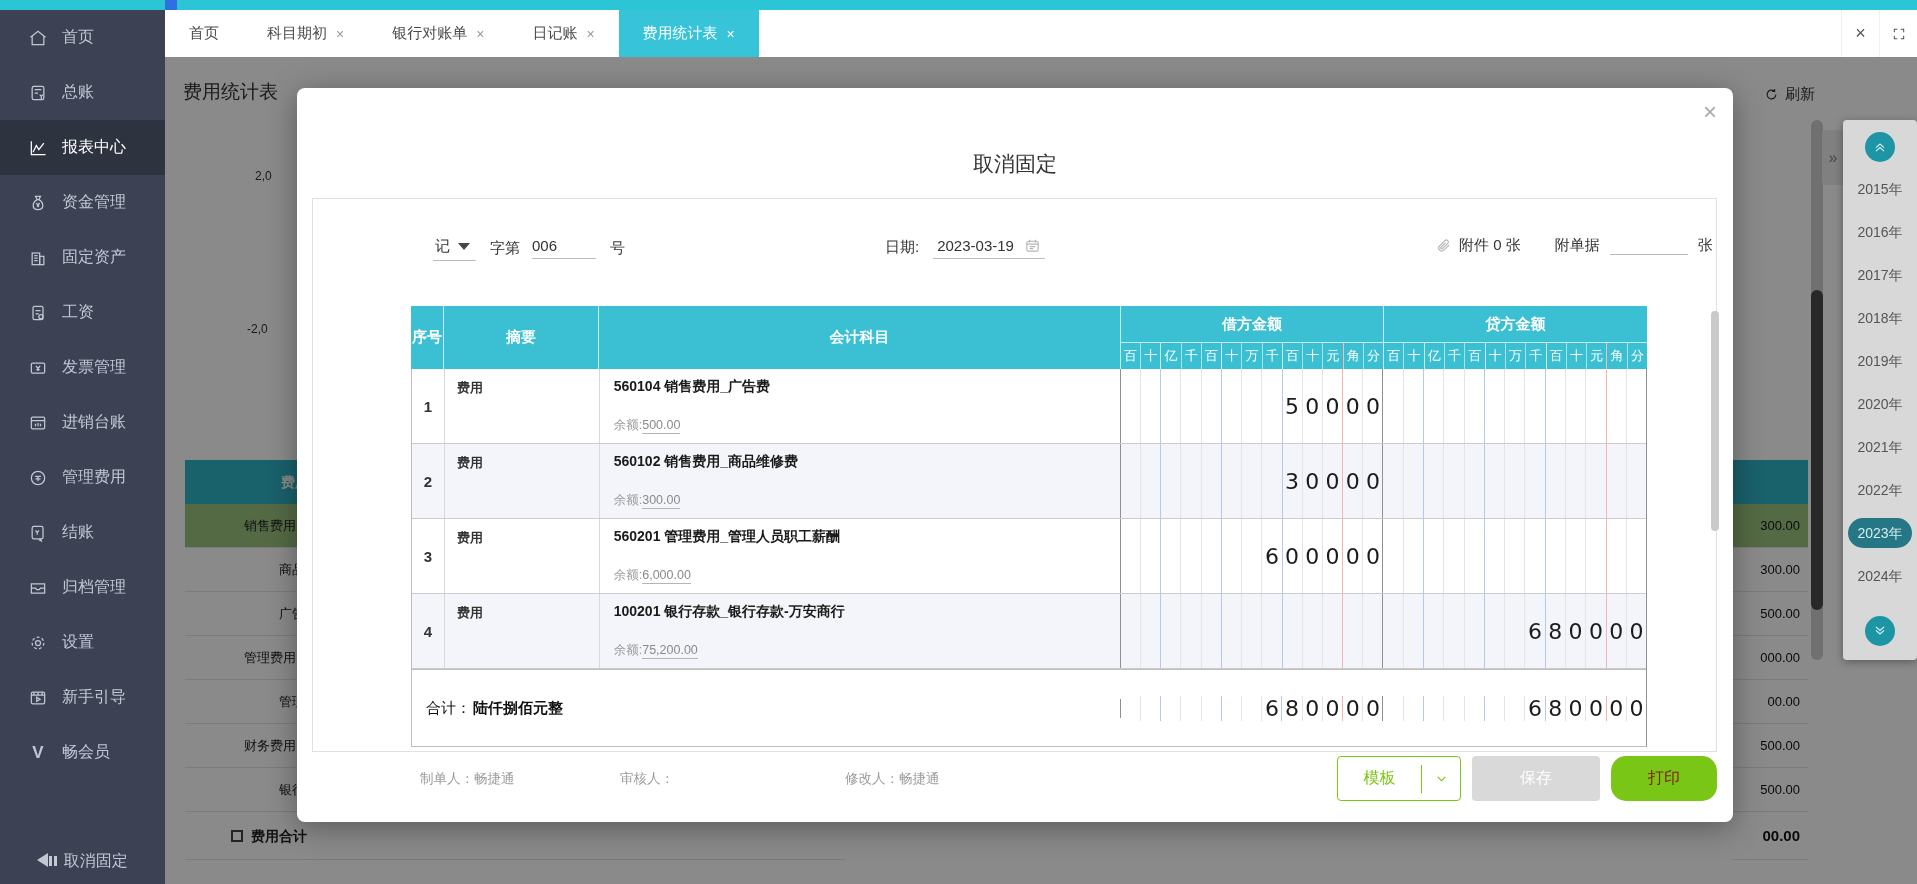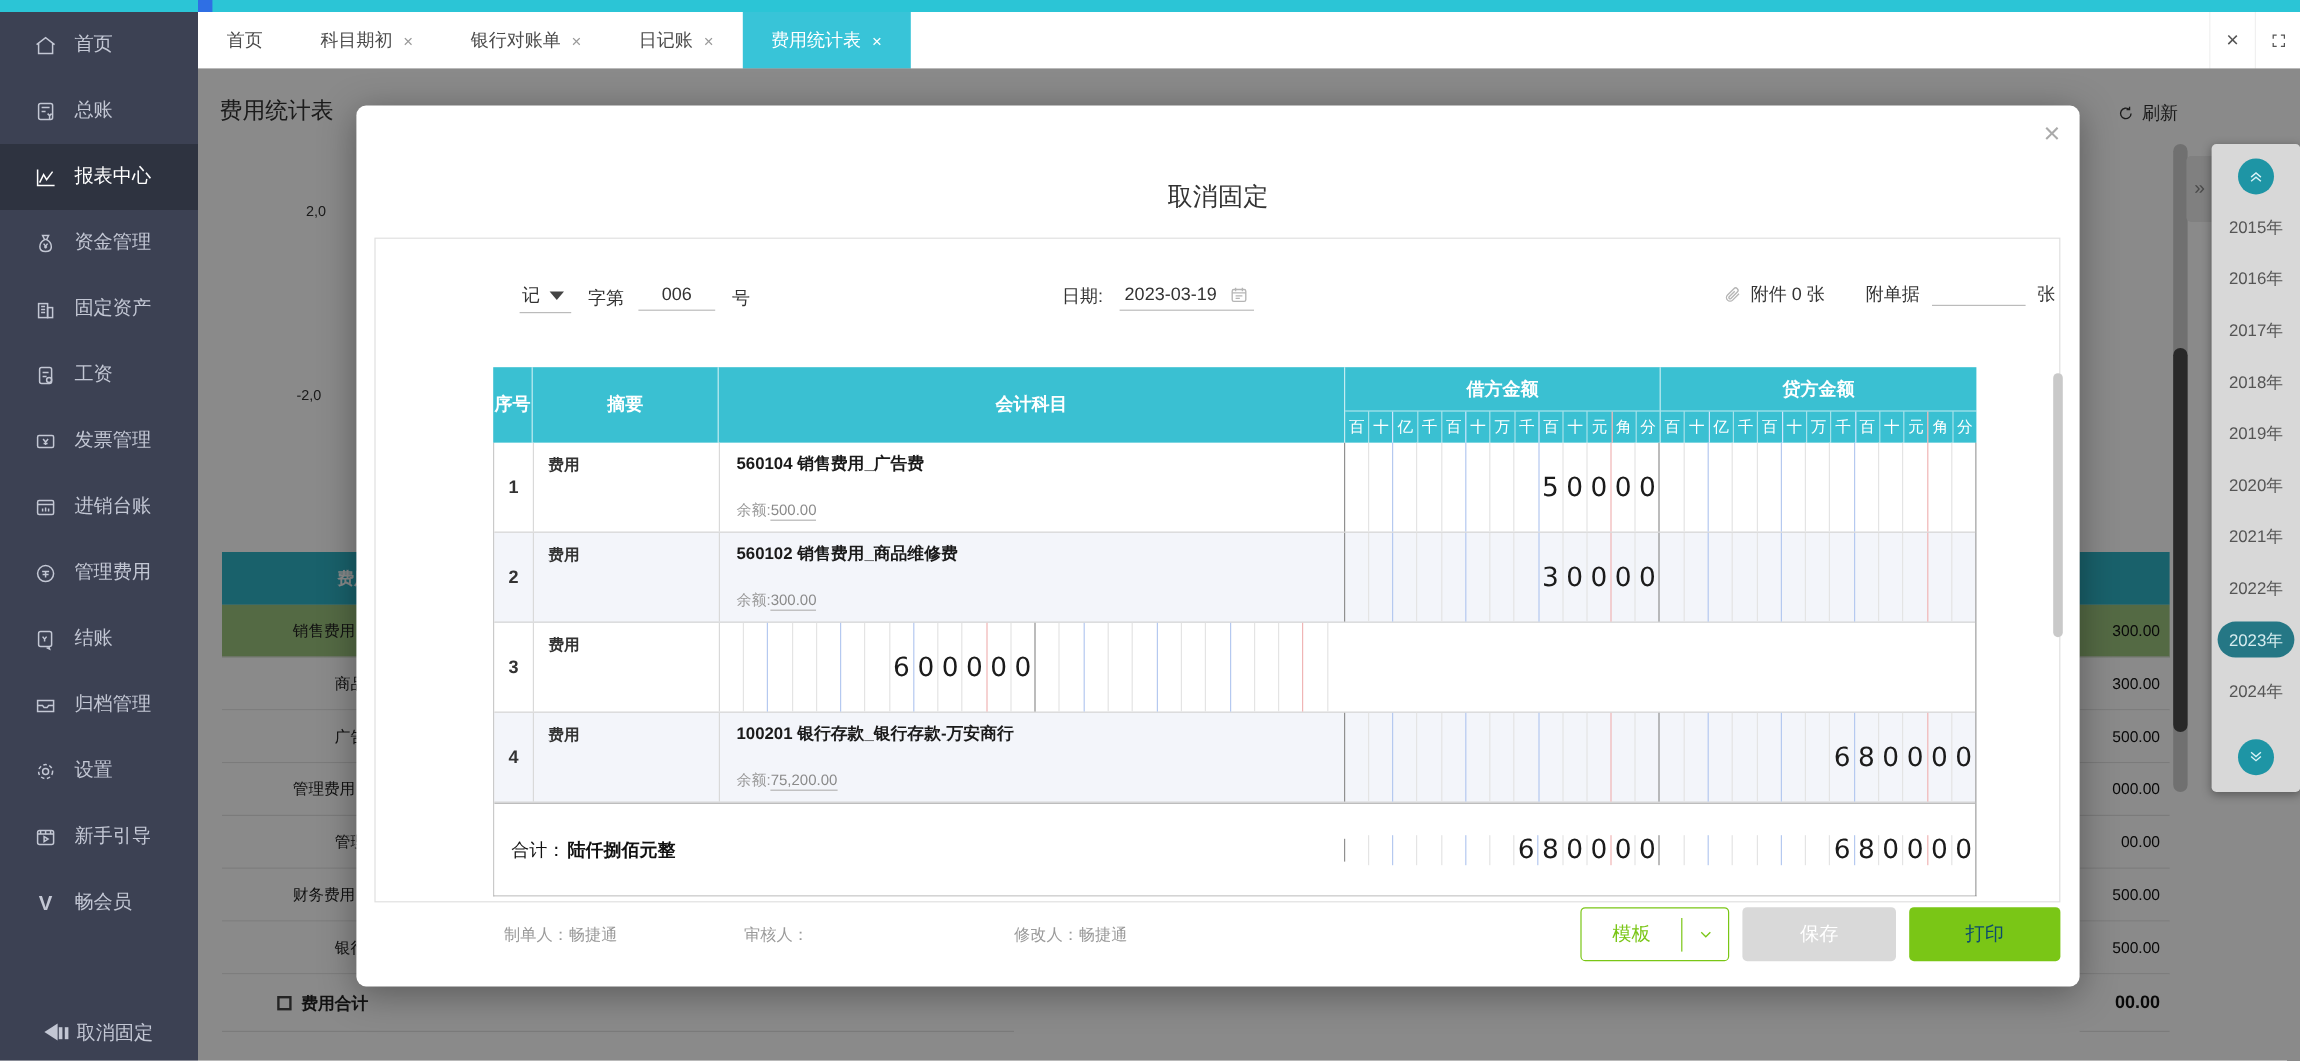--- a/index.html
+++ b/index.html
@@ -76,21 +76,21 @@
   .modal-close { position:absolute; right:16px; top:12px; font-size:24px; color:#aaa; cursor:pointer; line-height:1; }
   .modal-title { position:absolute; left:0; top:62px; width:100%; text-align:center; font-size:21px; color:#333; }
   .inner-box { position:absolute; left:15px; top:110px; width:1405px; height:554px; border:1px solid #e0e0e0; }
 
   
   .vhead { position:absolute; left:0; top:36px; width:100%; height:34px; font-size:15px; color:#333; }
   .vhead .grp { position:absolute; display:flex; align-items:center; }
   .u { border-bottom:1px solid #bbb; }
   .word-sel { display:inline-flex; align-items:center; gap:8px; padding:2px 6px 4px 2px; cursor:pointer;}
   .caret { width:0; height:0; border-left:6px solid transparent; border-right:6px solid transparent; border-top:7px solid #444; }
-  .vnum { display:inline-block; min-width:64px; text-align:center; padding-bottom:4px; cursor:text;}
+  .vnum { display:inline-block; min-width:64px; text-align:left; padding-bottom:4px; cursor:text;}
   .vdate { display:inline-flex; align-items:flex-end; gap:10px; padding:2px 4px 4px 4px; cursor:pointer;}
   .vdate svg, .clip svg { width:17px; height:17px; stroke:#b5b5b5; fill:none; stroke-width:1.6;}
   .blank-inp { display:inline-block; width:78px; height:20px; cursor:text;}
 
   
   .vtable { position:absolute; left:98px; top:107px; width:1236px; }
   .vt-header { display:flex; background:#3ac0d2; color:#fff; height:63px; }
   .hc { display:flex; align-items:center; justify-content:center; font-size:15px; font-weight:bold; border-right:1px solid rgba(255,255,255,.7); }
   .hc.xuhao { width:33px; } .hc.zhaiyao { width:155px; } .hc.kemu { width:522px; }
   .amt-h { width:263px; display:flex; flex-direction:column; border-right:1px solid rgba(255,255,255,.7);}
@@ -129,21 +129,21 @@
   .sig { position:absolute; top:14px; font-size:13.5px; color:#9a9a9a; }
   .sig.maker { left:123px; } .sig.auditor { left:323px; } .sig.modifier { left:548px; }
   .btns { position:absolute; right:16px; top:0; display:flex; gap:11px; }
   .btn { height:45px; display:flex; align-items:center; justify-content:center; font-size:16px; border-radius:4px; cursor:pointer; }
   .btn-template { width:124px; border:1px solid #7ac616; color:#7ac616; background:#fff; padding:0;}
   .btn-template .lbl { flex:1; text-align:center; }
   .btn-template .div { width:1px; height:28px; background:#7ac616; }
   .btn-template .chev { width:38px; display:flex; align-items:center; justify-content:center;}
   .btn-template svg { width:13px; height:13px; stroke:#7ac616; fill:none; stroke-width:2;}
   .btn-save { width:128px; background:#d9d9d9; color:#fff; }
-  .btn-print { width:126px; background:#7ac616; color:#0c4a6e; }
+  .btn-print { width:106px; background:#7ac616; color:#7f1d1d;border-radius:15px; }
 </style>
 </head>
 <body>
 
 <div class="app">
 
   <div class="topstrip">
       <div class="blue-seg"></div>
     </div>
 
@@ -513,20 +513,24 @@
                     <span class="c"></span>
                     <span class="c r"></span>
                     <span class="c"></span>
                   </div>
                 </div>
             </div>
 
             <div class="vrow">
               <div class="cell-no">3</div>
               <div class="cell-sum">费用</div>
+              <div class="cell-acc">
+                <div class="acc-main">560201 管理费用_管理人员职工薪酬</div>
+                <div class="acc-bal"><span>余额:</span><b>6,000.00</b></div>
+              </div>
               <div class="amt">
                   <div class="cells">
                     <span class="c"></span>
                     <span class="c"></span>
                     <span class="c g"></span>
                     <span class="c"></span>
                     <span class="c"></span>
                     <span class="c g"></span>
                     <span class="c"></span>
                     <span class="c">6</span>

